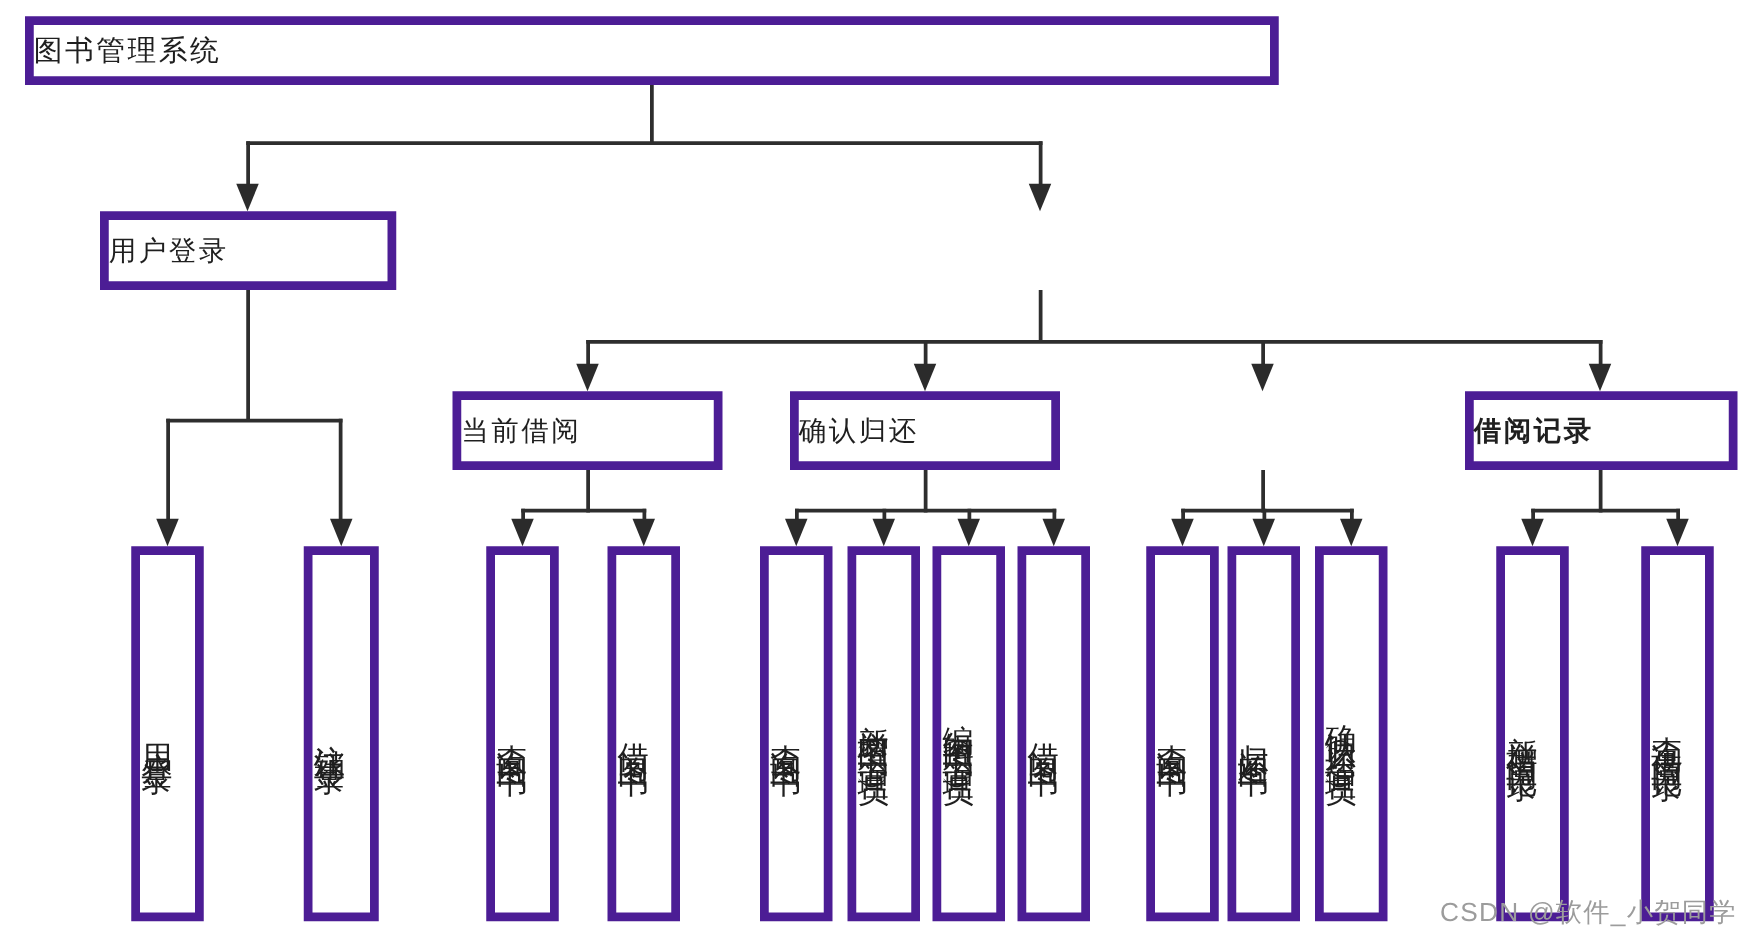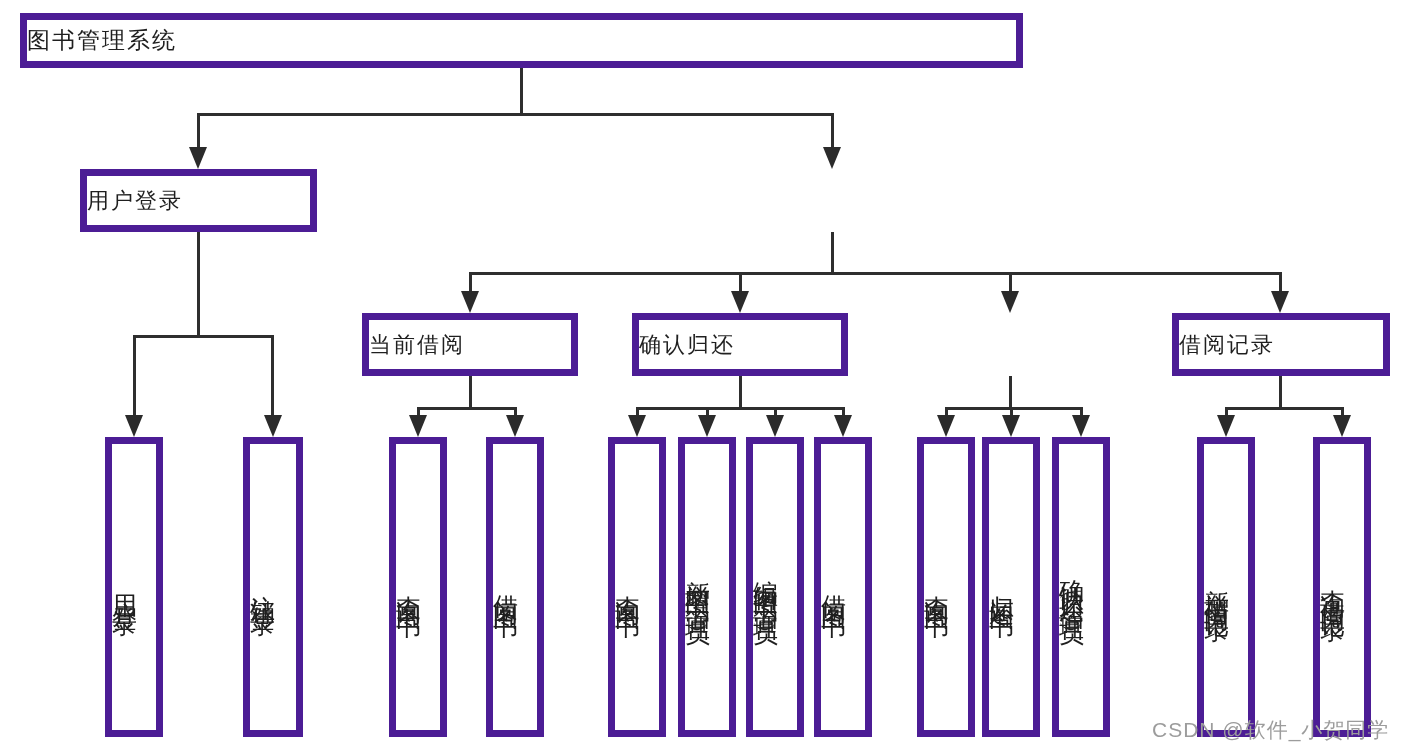--- a/index.html
+++ b/index.html
@@ -31,21 +31,21 @@
   <div class="box hbox" style="left:80px;top:169px;width:237px;height:63px;">
     <span class="lbl">用户登录</span>
   </div>
 
   <div class="box hbox" style="left:362px;top:313px;width:216px;height:63px;">
     <span class="lbl">当前借阅</span>
   </div>
   <div class="box hbox" style="left:632px;top:313px;width:216px;height:63px;">
     <span class="lbl">确认归还</span>
   </div>
-  <div class="box hbox" style="left:1172px;top:313px;width:218px;height:63px;">
+  <div class="box hbox" style="left:1172px;top:313px;width:218px;height:63px;font-weight:bold;">
     <span class="lbl">借阅记录</span>
   </div>
 
   <div class="box leaf" style="left:105px;top:437px;width:58px;height:300px;">
     <span class="lbl">用户登录</span>
   </div>
   <div class="box leaf" style="left:243px;top:437px;width:60px;height:300px;">
     <span class="lbl">注销登录</span>
   </div>
 

